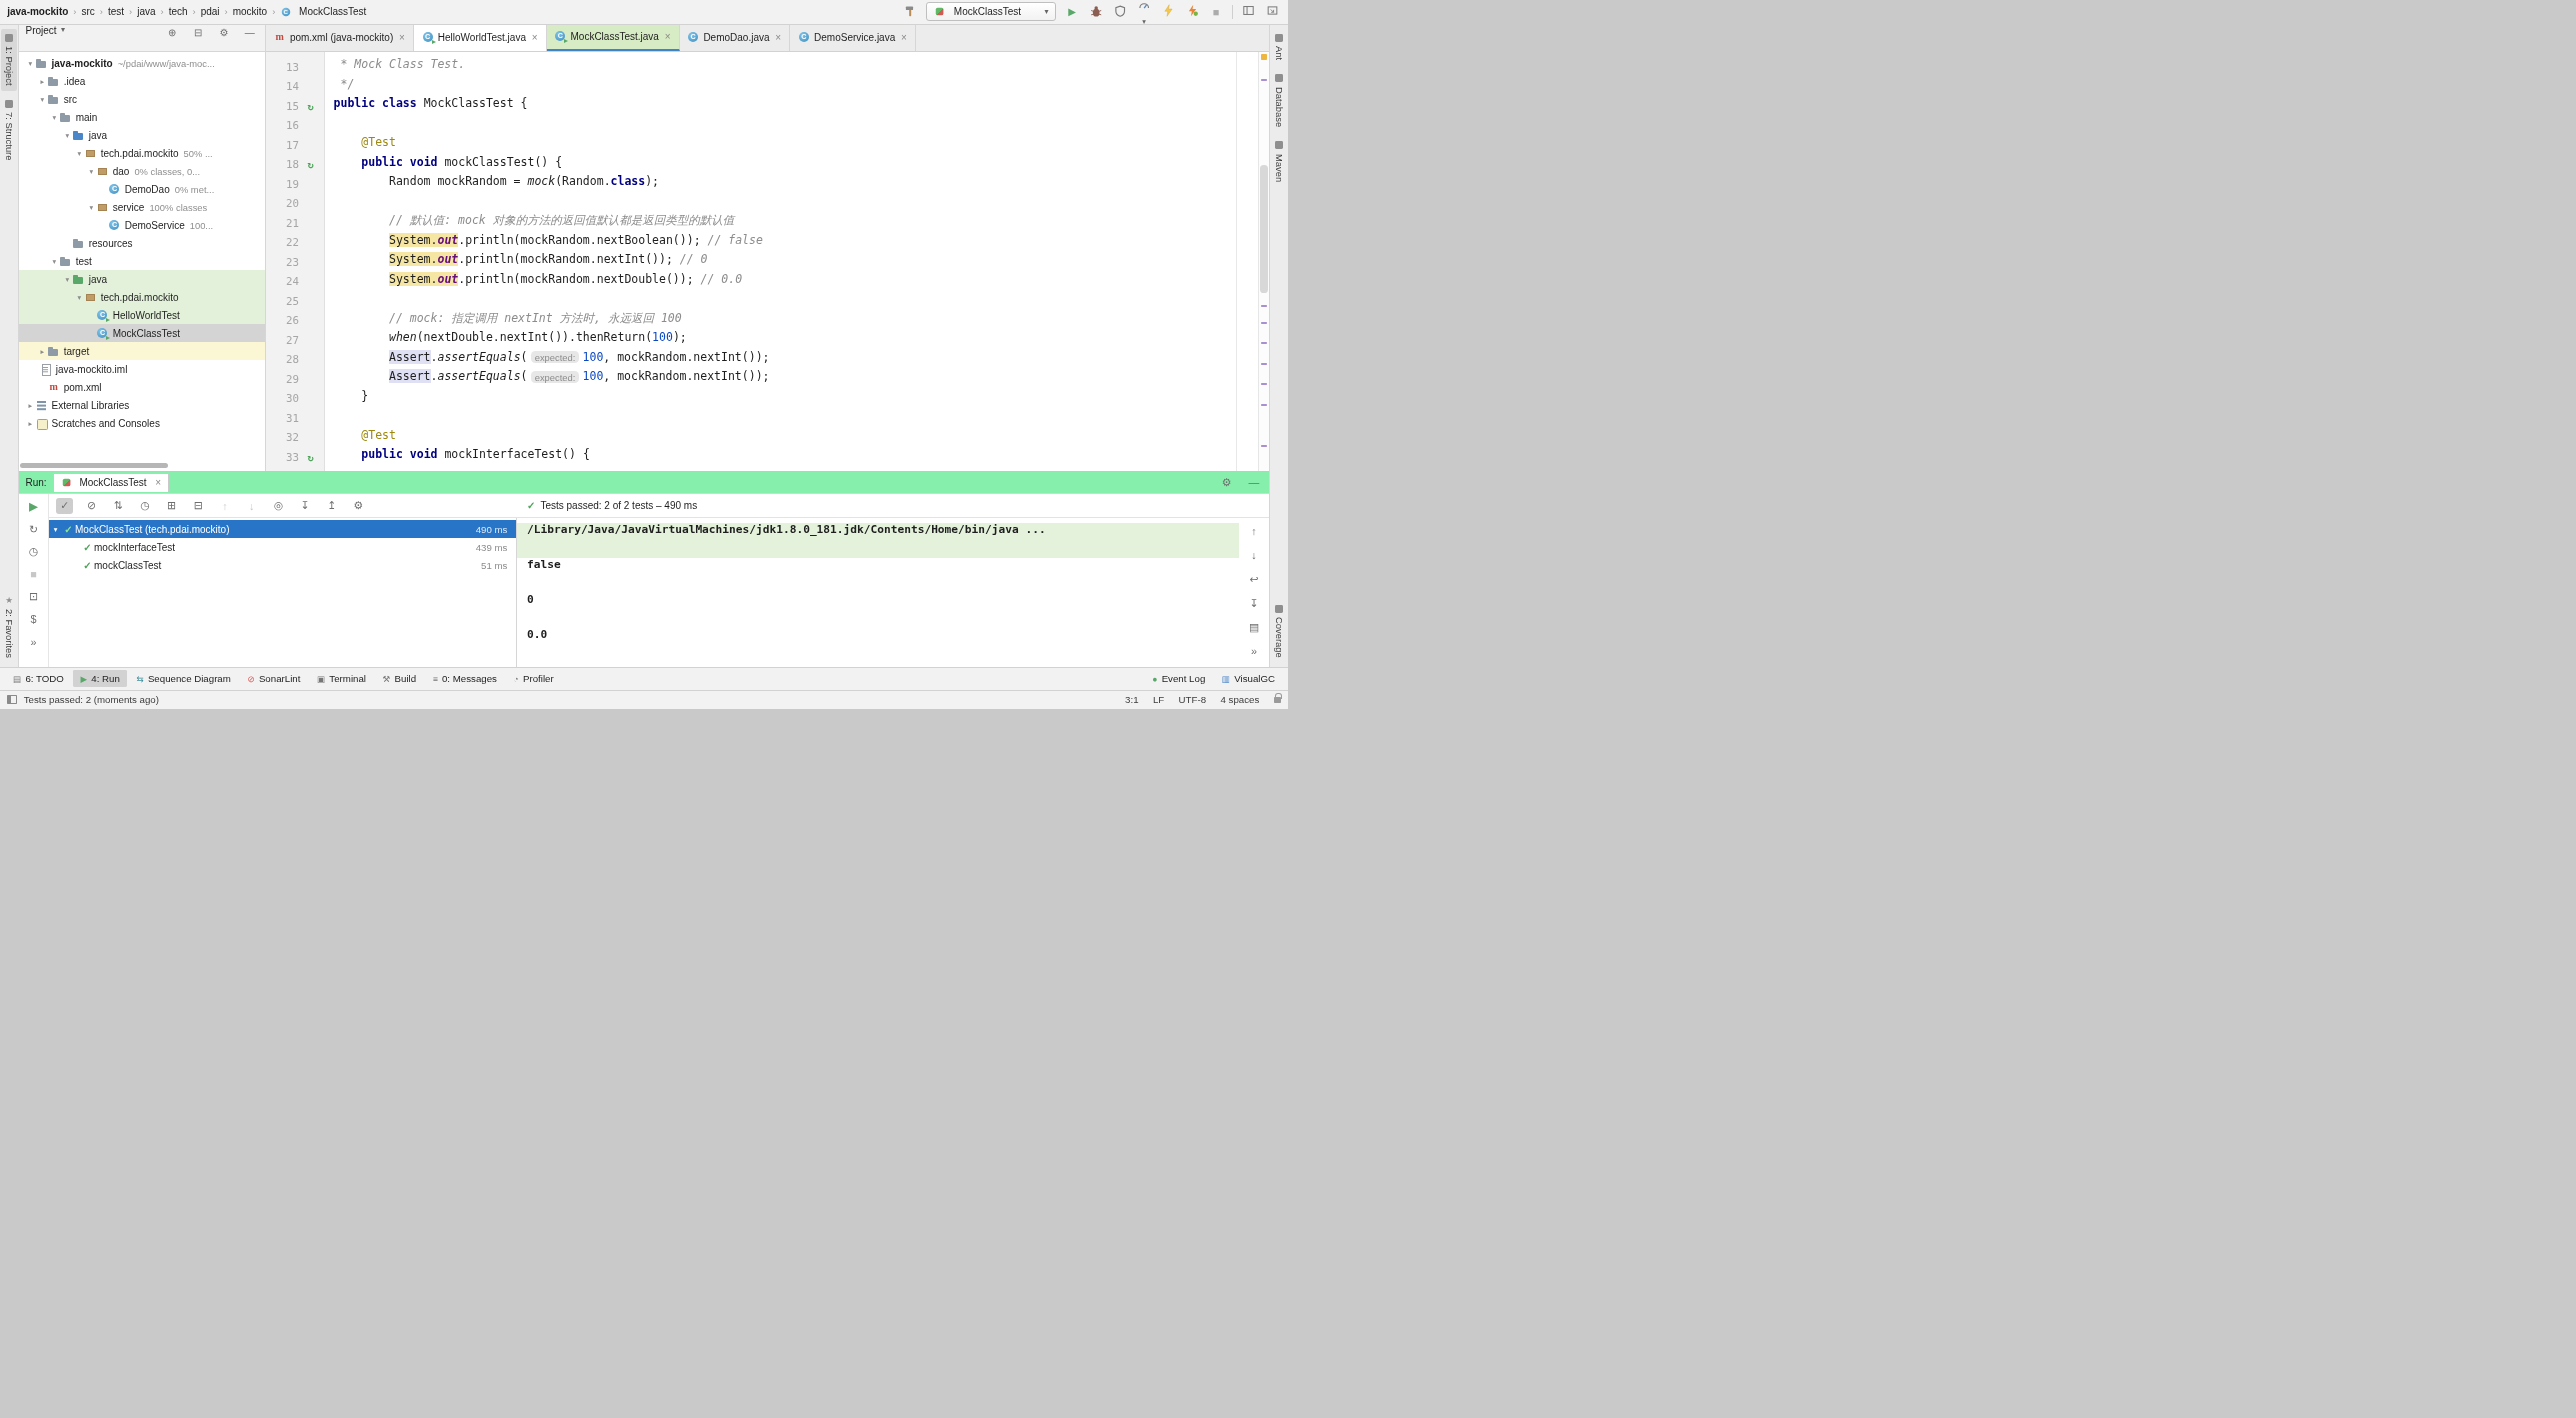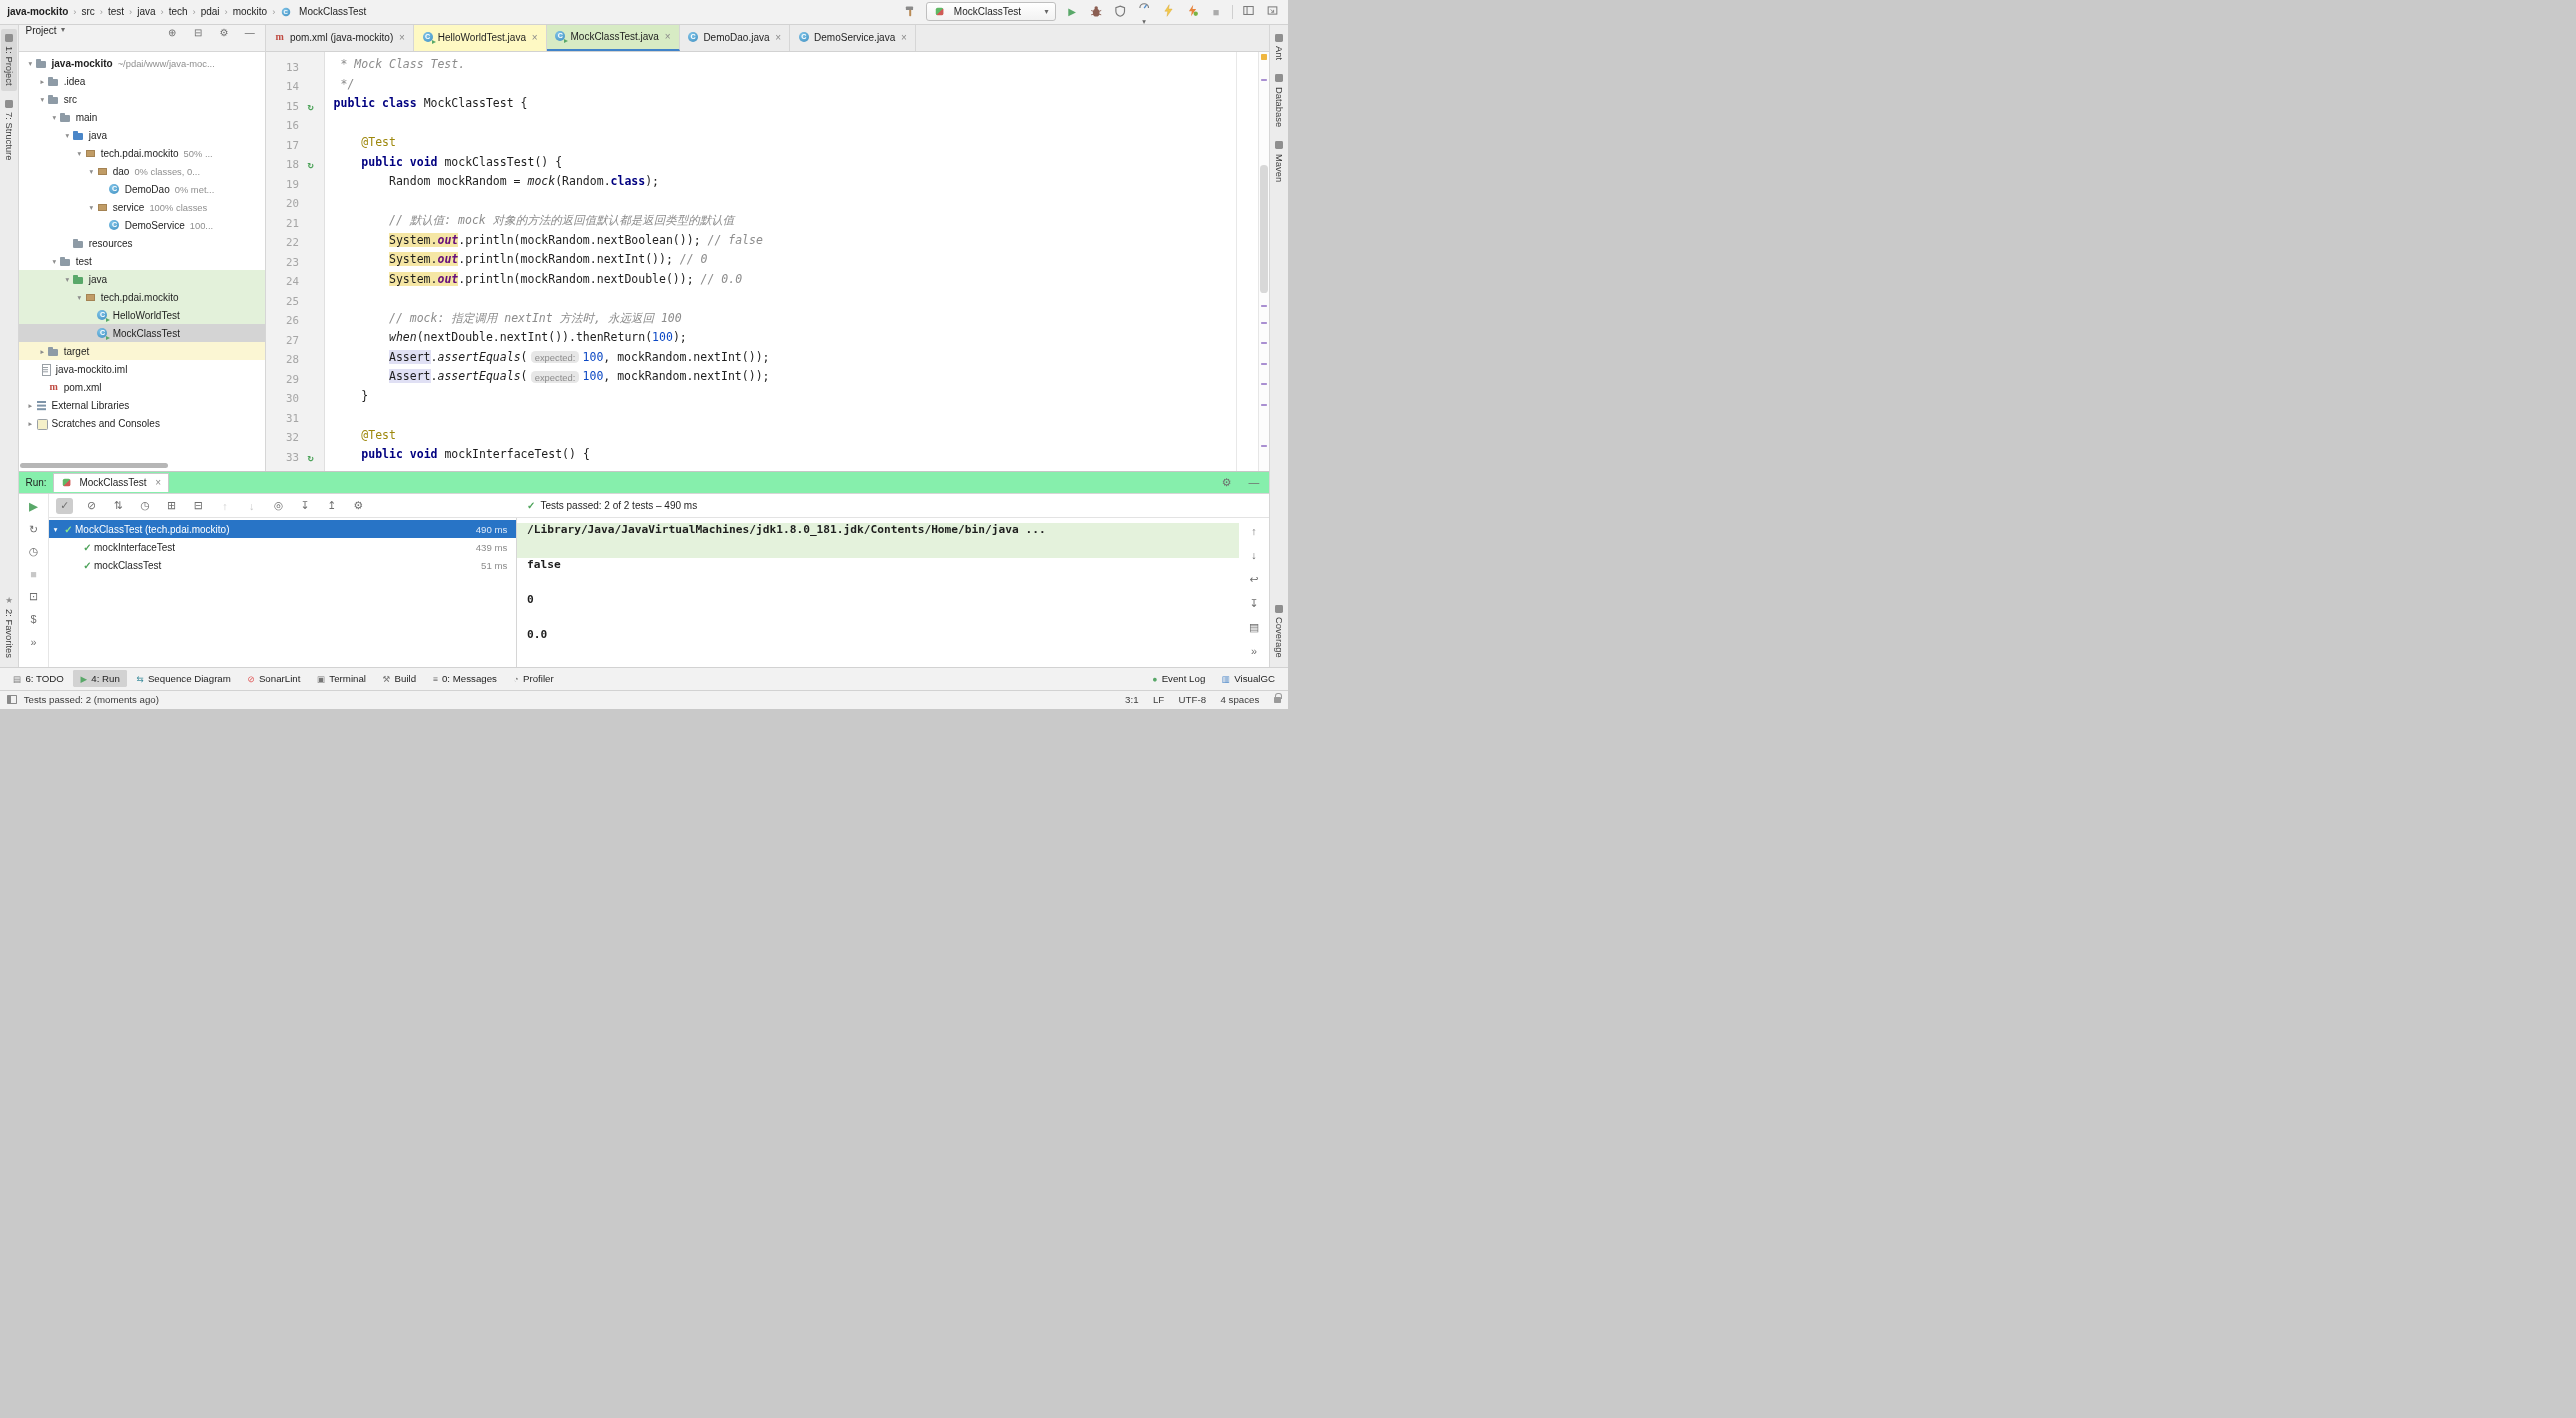--- a/index.html
+++ b/index.html
@@ -71,21 +71,21 @@
   .ico.file::after{content:"";position:absolute;left:3.6px;top:2.9px;width:4.3px;height:1.4px;background:#9AA0A6;box-shadow:0 2.2px 0 #9AA0A6,0 4.3px 0 #9AA0A6}
   .ico.lib::before{content:"";position:absolute;left:1.4px;top:1.4px;width:8.6px;height:2.2px;background:#7E94A8;box-shadow:0 3.6px 0 #7E94A8,0 7.2px 0 #7E94A8}
   .ico.scratch::before{content:"";position:absolute;left:1.4px;top:1.4px;width:8.6px;height:8.6px;border:0.7px solid #9AA0A6;border-radius:1.4px;background:#F5F0C9}
   .ico.junit::before{content:"";position:absolute;left:1.4px;top:1.4px;width:8.6px;height:8.6px;border-radius:2.2px;background:linear-gradient(135deg,#61B865 0 50%,#CF5B56 50% 100%)}
   .ico.small{transform:scale(.85)}
 
   
   .earea{flex:1;display:flex;flex-direction:column;min-width:0}
   .tabs{height:27px;flex:none;background:#ECECEC;border-bottom:0.7px solid #D2D2D2;display:flex;align-items:stretch}
   .tab{display:flex;align-items:center;padding:0 8px;border-right:0.7px solid #D6D6D6;font-size:10px;cursor:default}
-  .tab.green{background:#fef9c3}
+  .tab.green{background:#ffffff}
   .tab.active{background:#D7EBC4;border-bottom:2.2px solid #4083C9}
   .tab-close{margin-left:5.8px;color:#8a8a8a;font-size:10px}
   .editor{flex:1;display:flex;min-height:0;position:relative;background:#fff;
           font-family:"DejaVu Sans Mono","Liberation Mono",monospace;font-size:11.5px}
   .gutter{width:59px;flex:none;background:#F2F2F2;border-right:0.7px solid #E0E0E0;padding-top:5.8px}
   .grow{height:19.5px;display:flex;align-items:center}
   .ln{width:33px;text-align:right;color:#A6A6A6;font-size:10.8px}
   .gi{width:23px;text-align:center;font-size:10px}
   .grun{color:#4DA35A;font-weight:bold}
   .code{flex:1;padding:5.8px 0 0 8.6px;overflow:hidden;position:relative}

